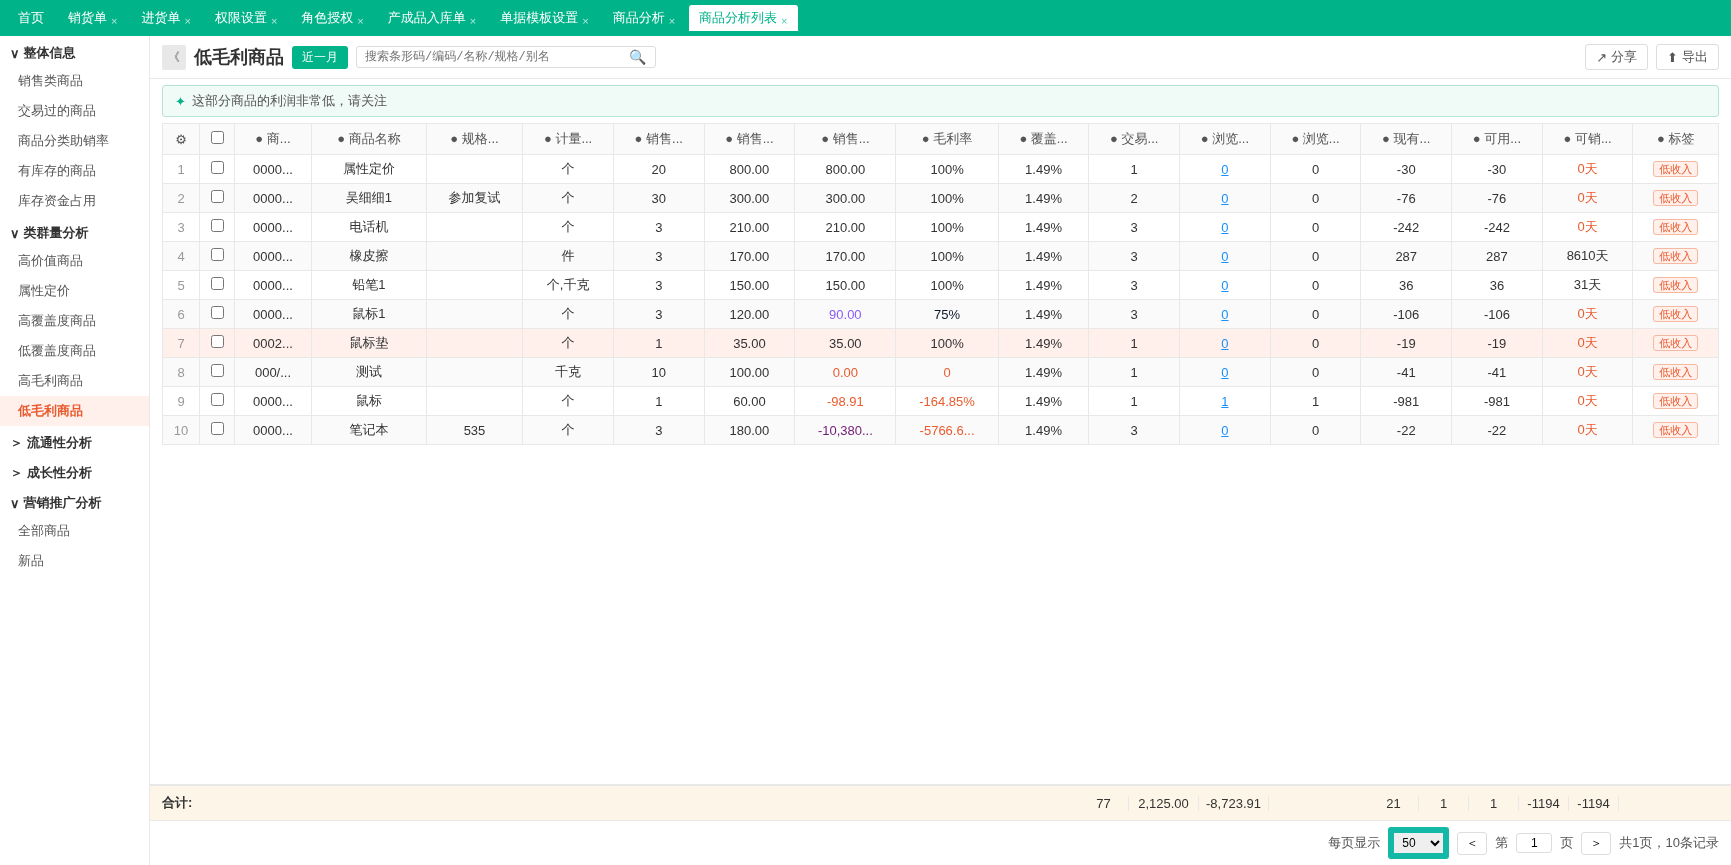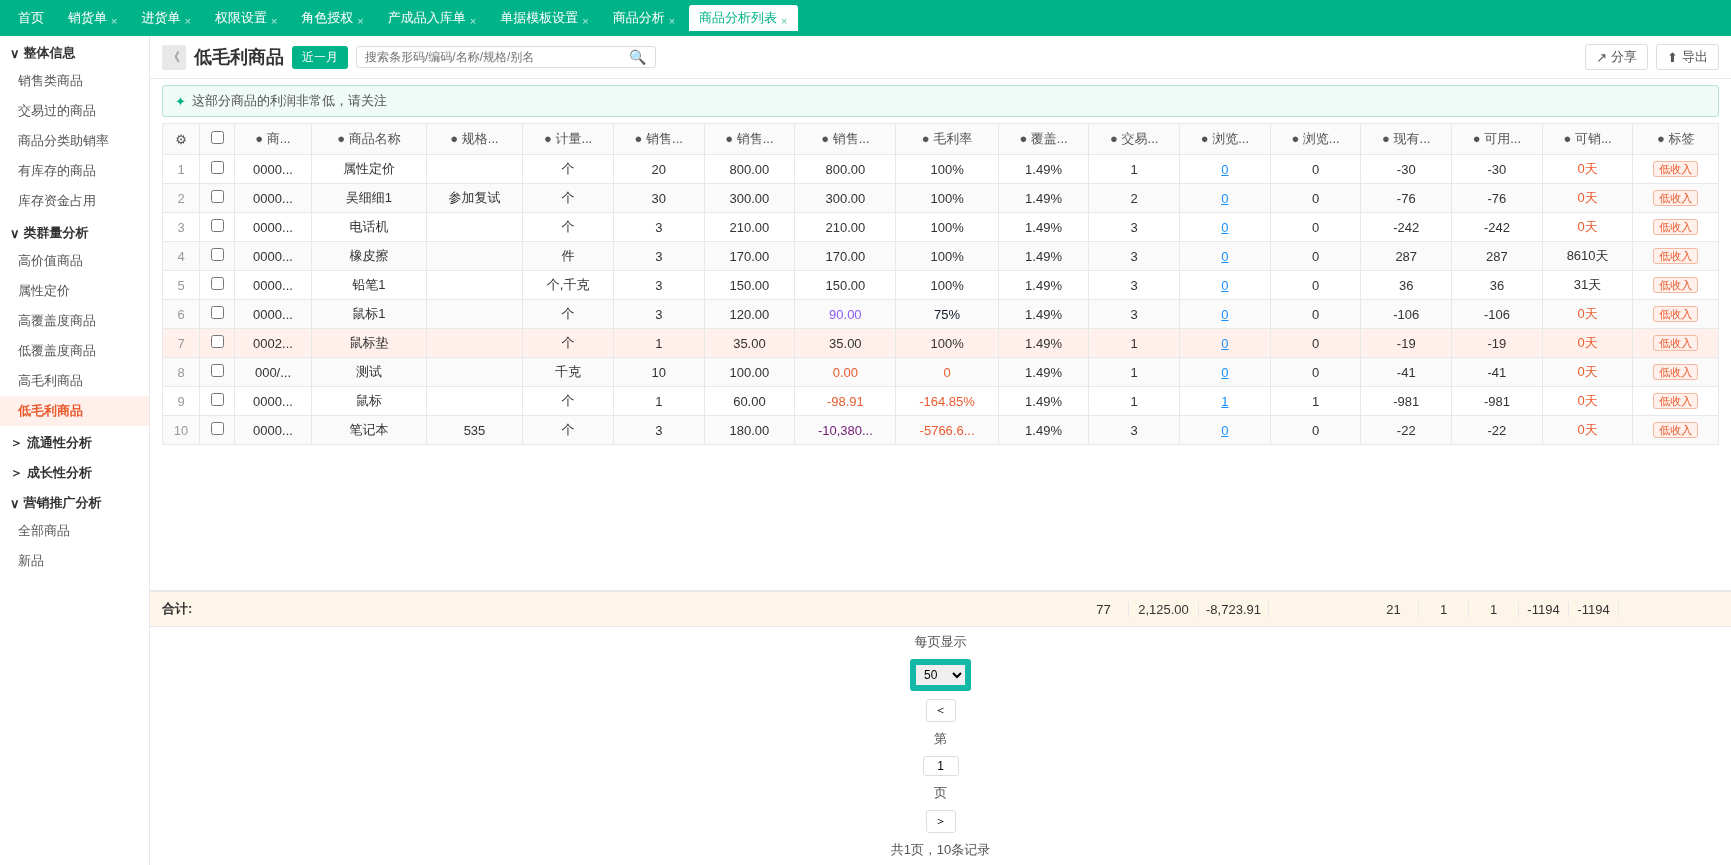--- a/index.html
+++ b/index.html
@@ -99,20 +99,21 @@
       gap: 6px;
       flex: 1;
       max-width: 300px;
     }
     .search-box input {
       border: none;
       outline: none;
       font-size: 12px;
       color: #999;
       width: 100%;
+      font-family: Liberation Mono, monospace;
     }
     .header-actions {
       margin-left: auto;
       display: flex;
       gap: 8px;
     }
     .action-btn {
       display: flex;
       align-items: center;
       gap: 4px;
@@ -211,21 +212,20 @@
     .pagination-bar {
       display: flex;
       align-items: center;
       justify-content: flex-end;
       padding: 6px 12px;
       gap: 8px;
       border-top: 1px solid #e8e8e8;
       background: #fff;
       font-size: 12px;
       color: #555;
-      flex-direction: column;
     }
     .pagination-bar .page-size-select {
       border: 6px solid #14b8a6;
       border-radius: 3px;
       padding: 2px 4px;
       font-size: 12px;
     }
     .pagination-bar .page-btn {
       border: 1px solid #ddd;
       background: #fff;

